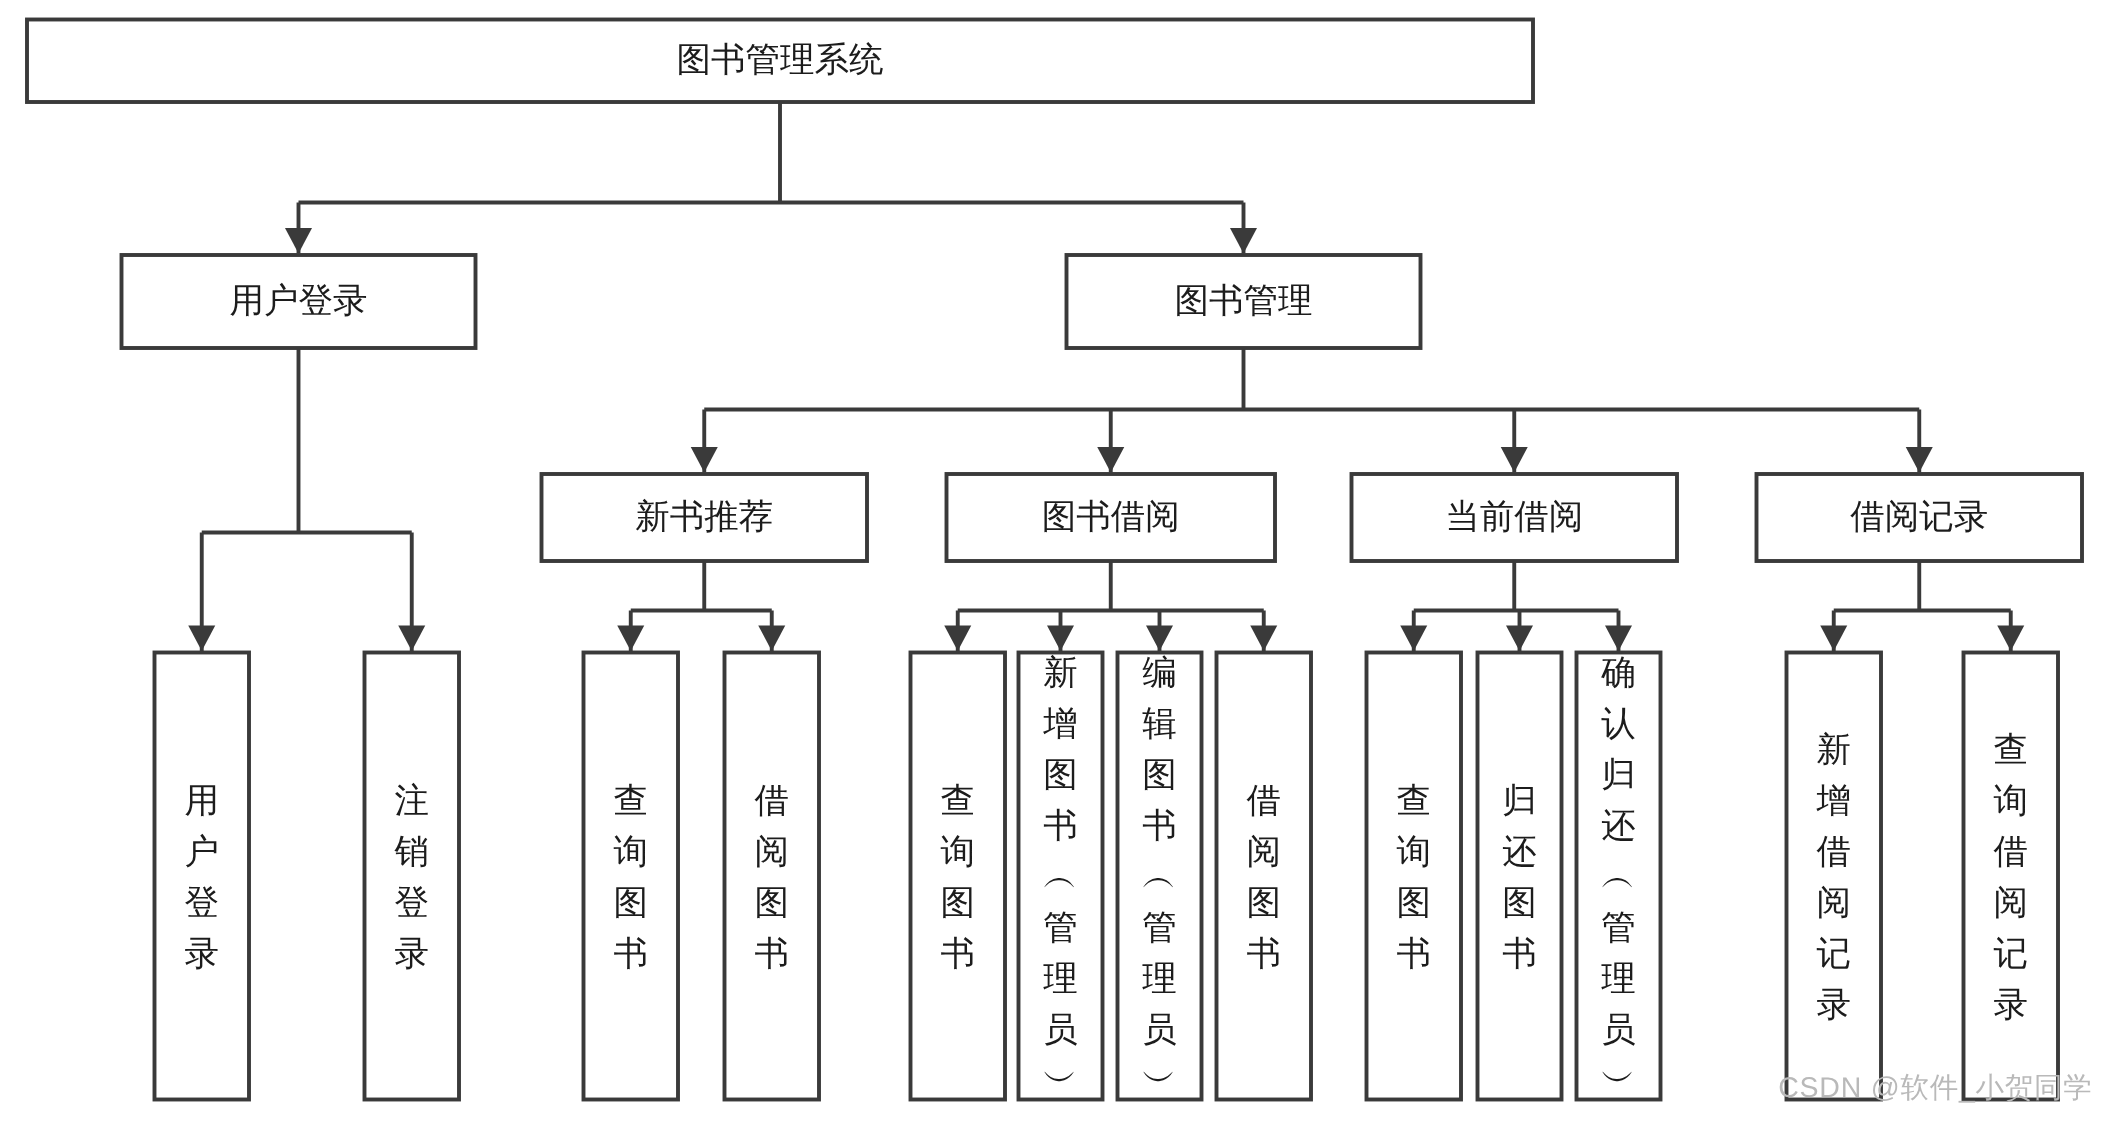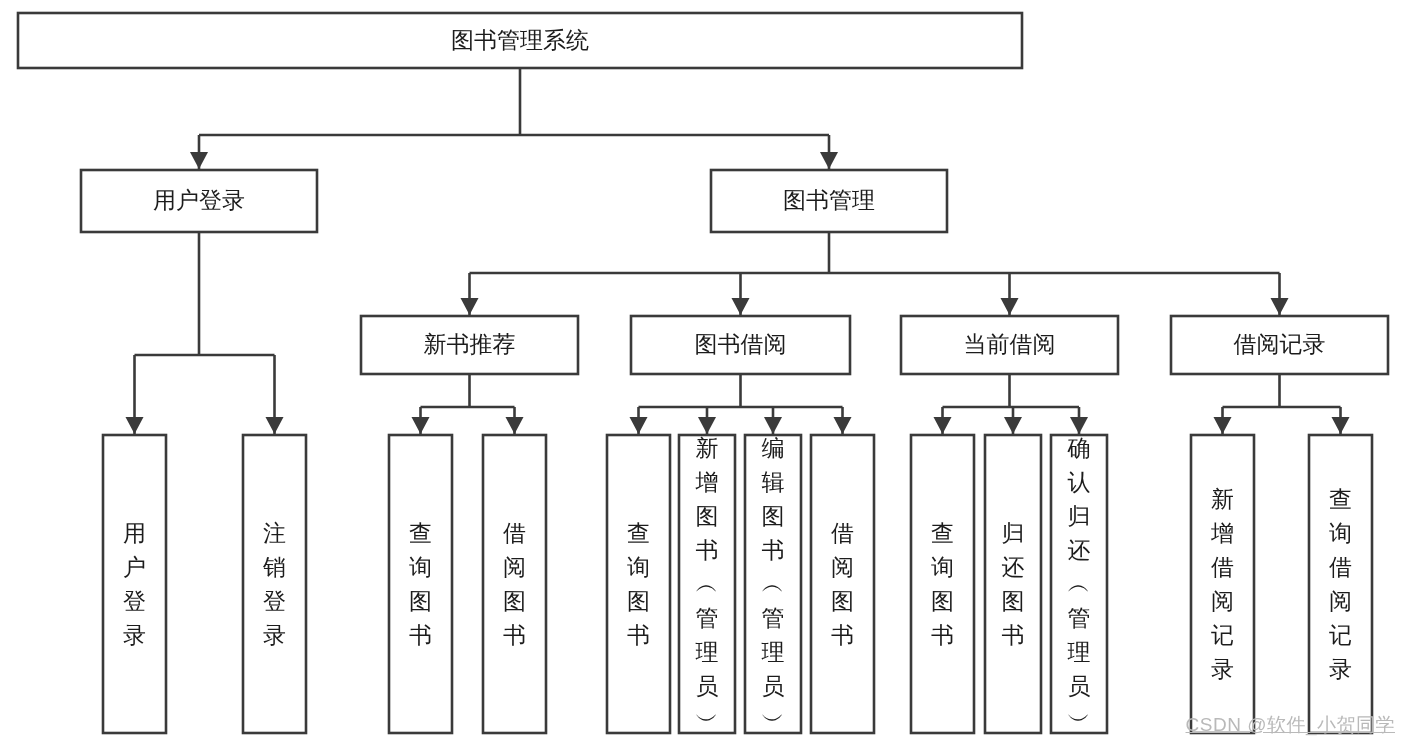--- a/index.html
+++ b/index.html
@@ -59,21 +59,20 @@
   .watermark {
     position: absolute;
     right: 10px;
     bottom: 6px;
     font-family: "Liberation Sans", "DejaVu Sans", sans-serif;
     font-size: 19px;
     color: #b9b9b9;
     letter-spacing: 0.5px;
     user-select: none;
     pointer-events: none;
-    text-decoration: underline;
   }
 </style>
 </head>
 <body>
 
 <div id="diagram-root">
 
   <svg id="tree-svg" viewBox="0 0 1405 747">
 
     <g id="connectors">

